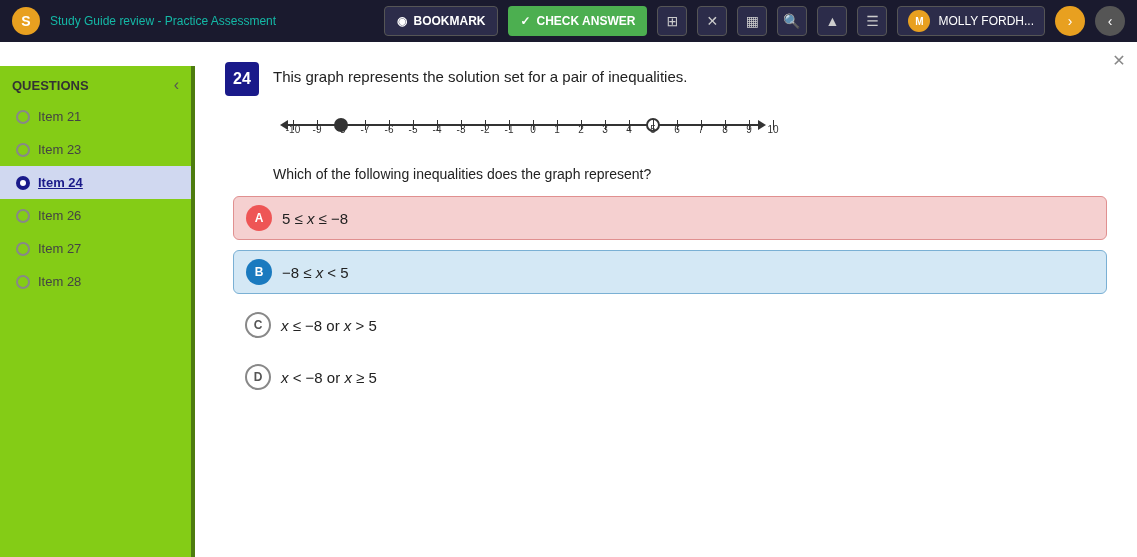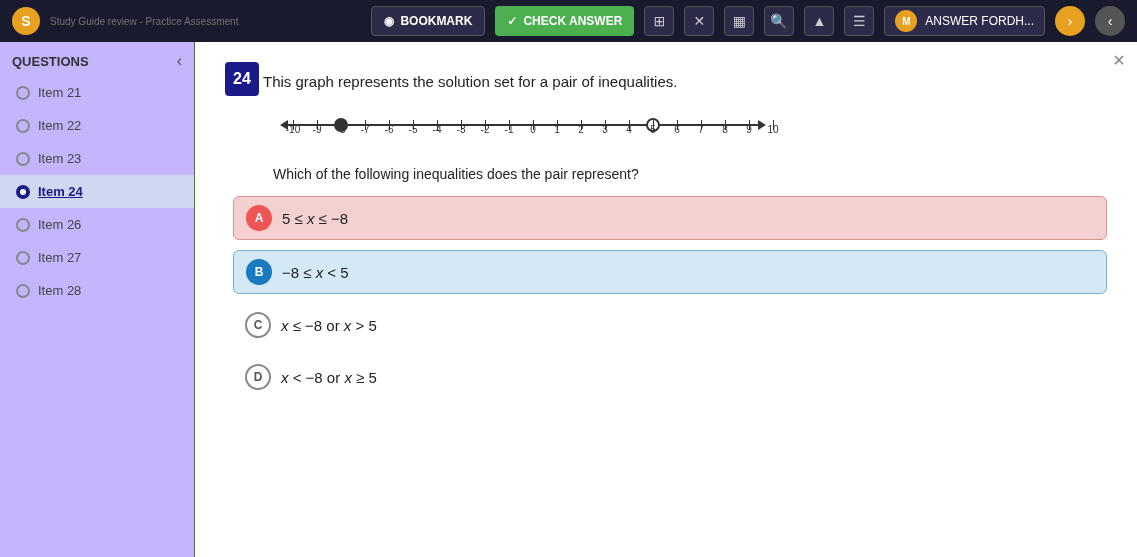--- a/index.html
+++ b/index.html
@@ -4,21 +4,21 @@
   <style>
     * { box-sizing: border-box; margin: 0; padding: 0; }
     body { font-family: Arial, sans-serif; background: #fff; width: 1137px; height: 557px; overflow: hidden; }
 
     
     .header {
       display: flex; align-items: center; background: #1a1a2e; color: #fff;
       height: 42px; padding: 0 12px; gap: 10px;
     }
     .header-logo { width: 28px; height: 28px; background: #e8a020; border-radius: 50%; display: flex; align-items: center; justify-content: center; font-weight: bold; font-size: 14px; color: #fff; }
-    .header-title { font-size: 10px; color: #737373; flex: 1; }
+    .header-title { font-size: 12px; color: #14b8a6; flex: 1; }
     .header-btn {
       display: flex; align-items: center; gap: 6px; padding: 5px 12px;
       border-radius: 4px; font-size: 12px; font-weight: bold; cursor: pointer;
       border: none; height: 30px;
     }
     .btn-bookmark { background: #2c2c4a; color: #fff; border: 1px solid #555; }
     .btn-check { background: #4caf50; color: #fff; }
     .header-icon-btn {
       width: 30px; height: 30px; background: #2c2c4a; border: 1px solid #555;
       border-radius: 4px; display: flex; align-items: center; justify-content: center;
@@ -30,22 +30,22 @@
       font-size: 12px; color: #fff; cursor: pointer; height: 30px;
     }
     .user-avatar { width: 22px; height: 22px; background: #e8a020; border-radius: 50%; display: flex; align-items: center; justify-content: center; font-size: 10px; font-weight: bold; }
     .nav-arrow-btn { width: 30px; height: 30px; background: #e8a020; border-radius: 50%; display: flex; align-items: center; justify-content: center; color: #fff; font-size: 14px; cursor: pointer; border: none; }
 
     
     .main-layout { display: flex; height: calc(557px - 42px); }
 
     
     .sidebar {
-      width: 195px; background: #c4b5fd; border-right: 1px solid #4d7c0f;
-      overflow-y: auto; flex-shrink: 0; position: relative;
+      width: 195px; background: #84cc16; border-right: 4px solid #4d7c0f;
+      overflow-y: auto; flex-shrink: 0; position: relative; margin-top: 24px;
     }
     .sidebar-header {
       display: flex; align-items: center; justify-content: space-between;
       padding: 10px 12px 6px; font-size: 13px; font-weight: bold; color: #333;
     }
     .collapse-btn { cursor: pointer; font-size: 16px; color: #555; background: none; border: none; }
     .sidebar-item {
       display: flex; align-items: center; gap: 8px; padding: 9px 16px;
       font-size: 13px; color: #444; cursor: pointer;
     }
@@ -53,21 +53,21 @@
     .radio-circle {
       width: 14px; height: 14px; border-radius: 50%; border: 2px solid #888;
       flex-shrink: 0; display: flex; align-items: center; justify-content: center;
     }
     .radio-circle.filled { background: #1a1a8a; border-color: #1a1a8a; }
     .radio-dot { width: 6px; height: 6px; background: #fff; border-radius: 50%; }
 
     
     .content { flex: 1; padding: 20px 30px; overflow-y: auto; background: #fff; }
 
-    .question-header { display: flex; align-items: center; gap: 4px; margin-bottom: 16px; }
+    .question-header { display: flex; align-items: flex-start; gap: 14px; margin-bottom: 16px; }
     .question-number {
       background: #1a1a8a; color: #fff; font-size: 16px; font-weight: bold;
       width: 34px; height: 34px; border-radius: 4px; display: flex; align-items: center; justify-content: center; flex-shrink: 0;
     }
     .question-text { font-size: 15px; color: #222; line-height: 1.4; padding-top: 4px; }
 
     
     .number-line-container { margin: 12px 0 18px 48px; }
     .number-line { position: relative; width: 500px; height: 36px; }
     .number-line-track {
@@ -129,43 +129,39 @@
 
   <div class="header-icon-btn">⊞</div>
   <div class="header-icon-btn">✕</div>
   <div class="header-icon-btn">▦</div>
   <div class="header-icon-btn">🔍</div>
   <div class="header-icon-btn">▲</div>
   <div class="header-icon-btn">☰</div>
 
   <div class="header-user">
     <div class="user-avatar">M</div>
-    <span>ANSWER FORDH...</span>
+    <span>MOLLY FORDH...</span>
   </div>
   <div class="nav-arrow-btn">›</div>
   <div class="nav-arrow-btn" style="background:#555;">‹</div>
 </div>
 
 <div class="main-layout">
 
   <div class="sidebar">
     <div class="sidebar-header">
       <span>QUESTIONS</span>
       <button class="collapse-btn">‹</button>
     </div>
 
     <div class="sidebar-item">
       <div class="radio-circle"></div>
       <span>Item 21</span>
     </div>
 
-    <div class="sidebar-item">
-      <div class="radio-circle"></div>
-      <span>Item 22</span>
-    </div>
 
     <div class="sidebar-item">
       <div class="radio-circle"></div>
       <span>Item 23</span>
     </div>
 
     <div class="sidebar-item active">
       <div class="radio-circle filled">
         <div class="radio-dot"></div>
       </div>
@@ -249,21 +245,21 @@
             <div class="tick-label" style="left: 428px;">7</div>
             <div class="tick" style="left: 452px;"></div>
             <div class="tick-label" style="left: 452px;">8</div>
             <div class="tick" style="left: 476px;"></div>
             <div class="tick-label" style="left: 476px;">9</div>
             <div class="tick" style="left: 500px;"></div>
             <div class="tick-label" style="left: 500px;">10</div>
           </div>
       </div>
 
-      <p style="font-size:14px; color:#222; margin-bottom:14px; margin-left:48px;">Which of the following inequalities does the pair represent?</p>
+      <p style="font-size:14px; color:#222; margin-bottom:14px; margin-left:48px;">Which of the following inequalities does the graph represent?</p>
 
       <div class="answers">
 
         <div class="answer-option selected-wrong">
           <div class="option-badge badge-a">A</div>
           <span>5 ≤ <em>x</em> ≤ −8</span>
         </div>
 
         <div class="answer-option selected-correct">
           <div class="option-badge badge-b">B</div>

